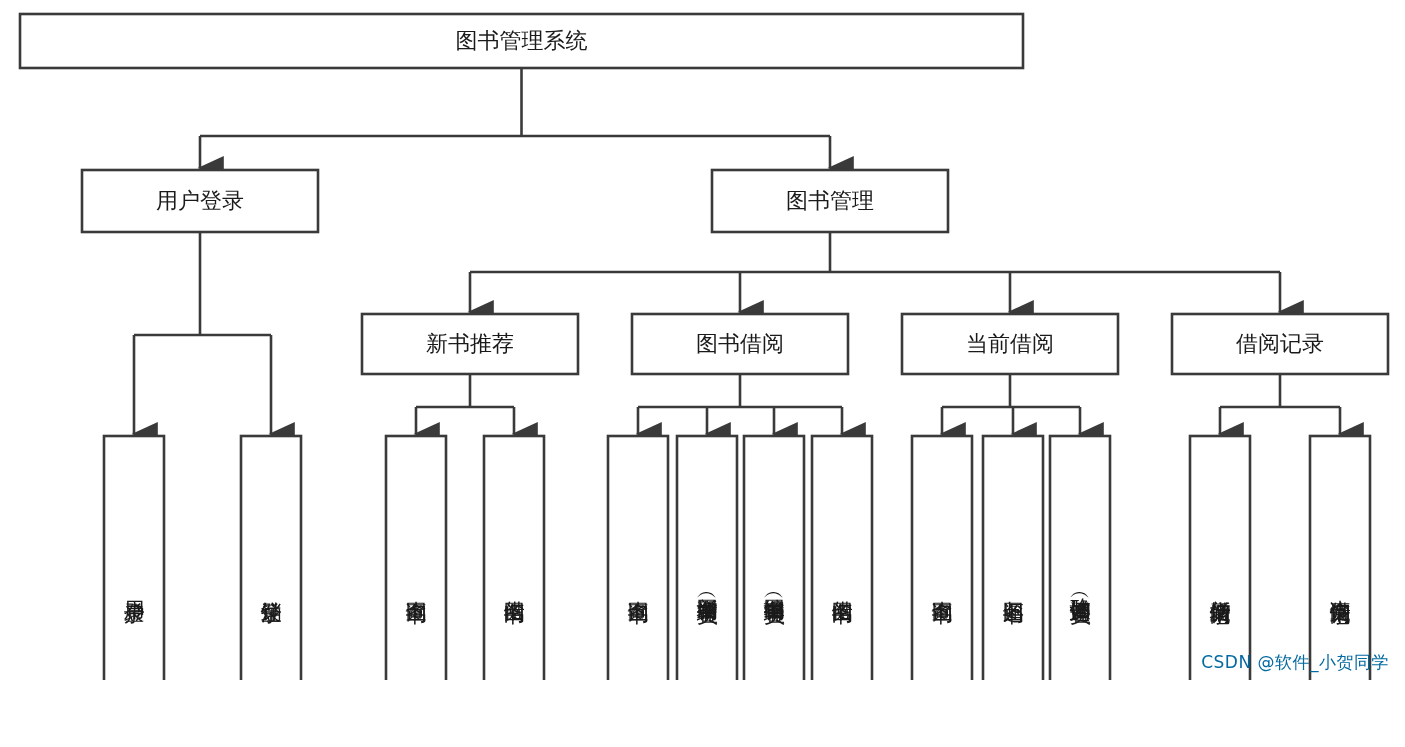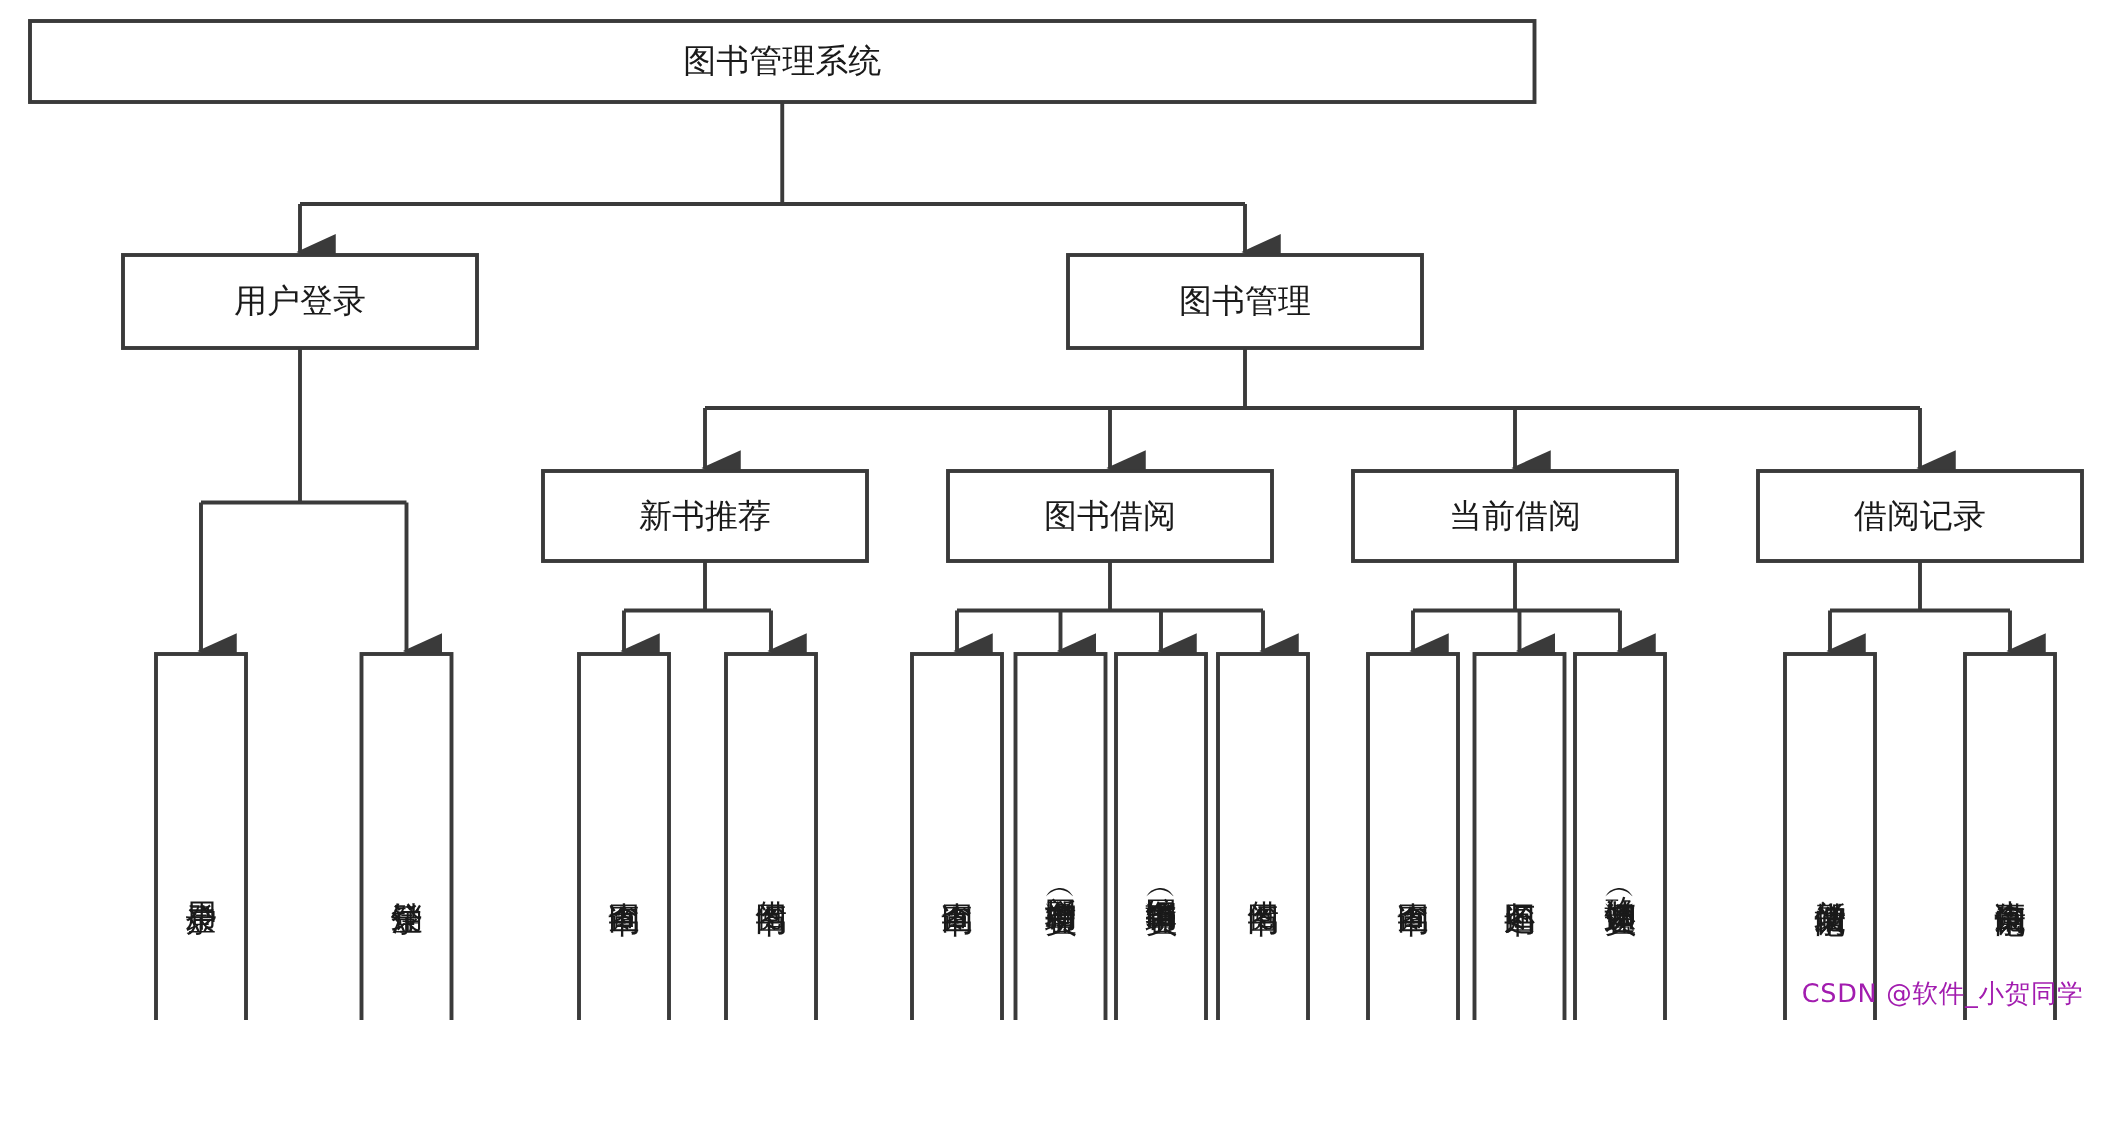--- a/index.html
+++ b/index.html
@@ -62,21 +62,21 @@
   .arrow-head {
     fill: #3a3a3a;
     stroke: none;
   }
   .watermark {
     position: absolute;
     right: 16px;
     bottom: 6px;
     font-family: "DejaVu Sans", "Liberation Sans", sans-serif;
     font-size: 17px;
-    color: #a21caf;
+    color: #0369a1;
     letter-spacing: 0.5px;
     white-space: nowrap;
     pointer-events: none;
   }
 </style>
 </head>
 <body>
 
 <div id="canvas">
 

